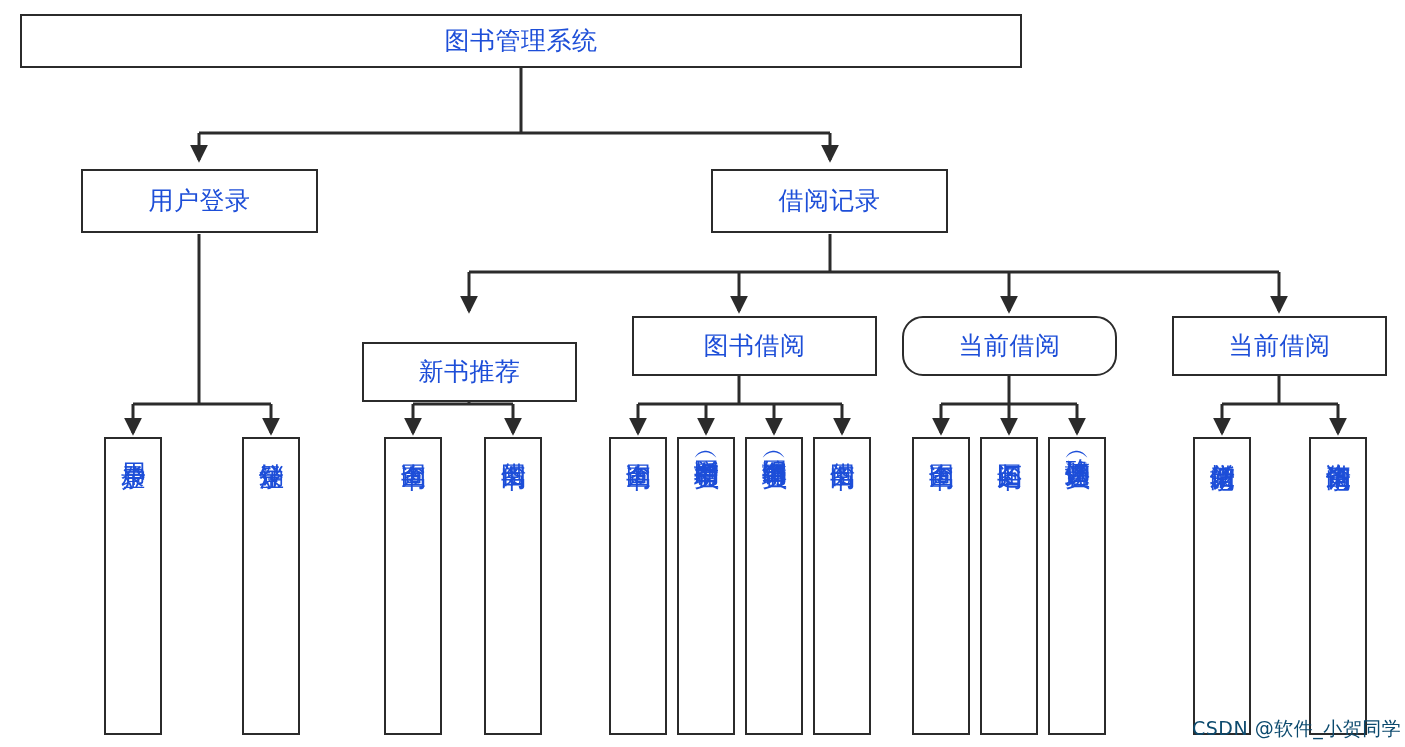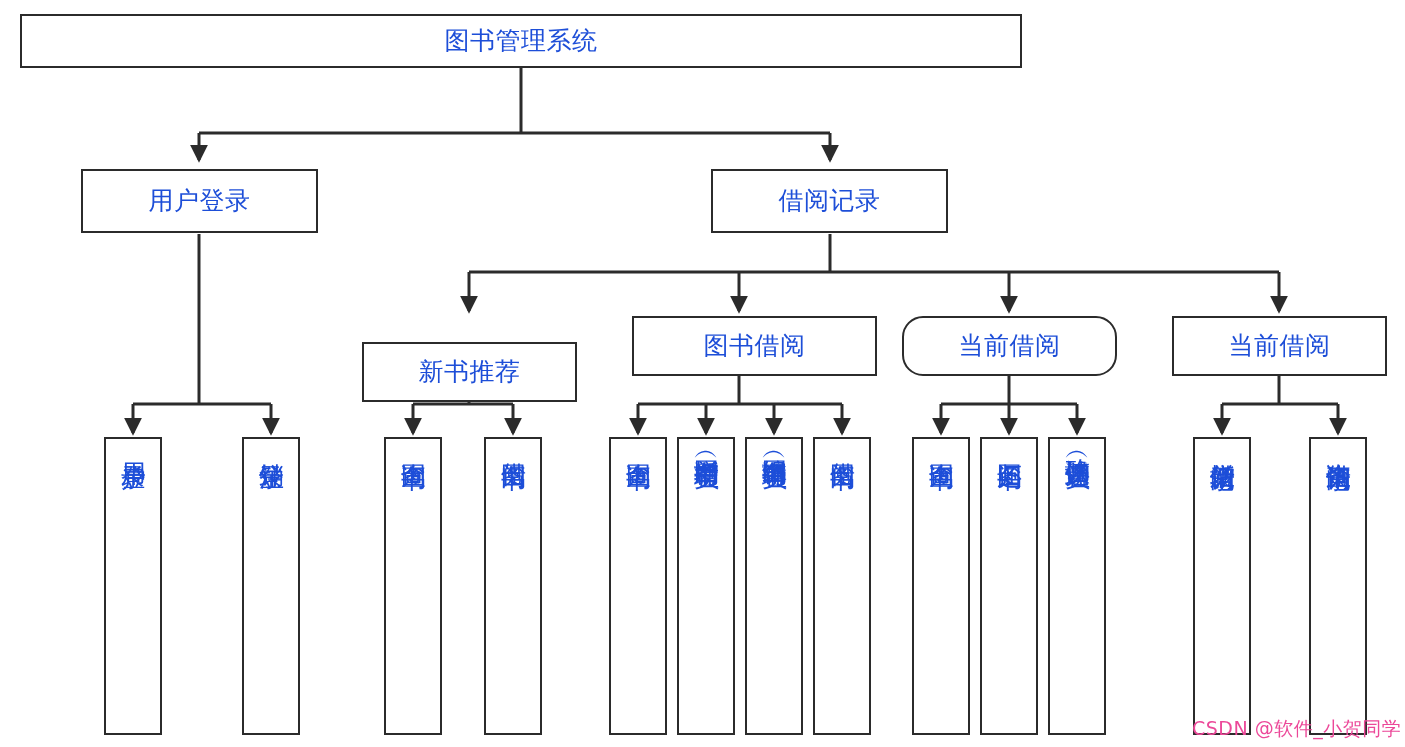--- a/index.html
+++ b/index.html
@@ -60,21 +60,21 @@
     line-height: 1.12;
     letter-spacing: 1px;
     white-space: nowrap;
   }
   .node.leaf.pad-top {
     padding-top: 0;
   }
   .watermark {
     position: absolute;
     font-size: 19px;
-    color: #ec4899;
+    color: #0c4a6e;
     white-space: nowrap;
     letter-spacing: 0.5px;
     font-family: "DejaVu Sans", "Liberation Sans", sans-serif;
   }
 </style>
 </head>
 <body>
 
 <div id="canvas">
 

